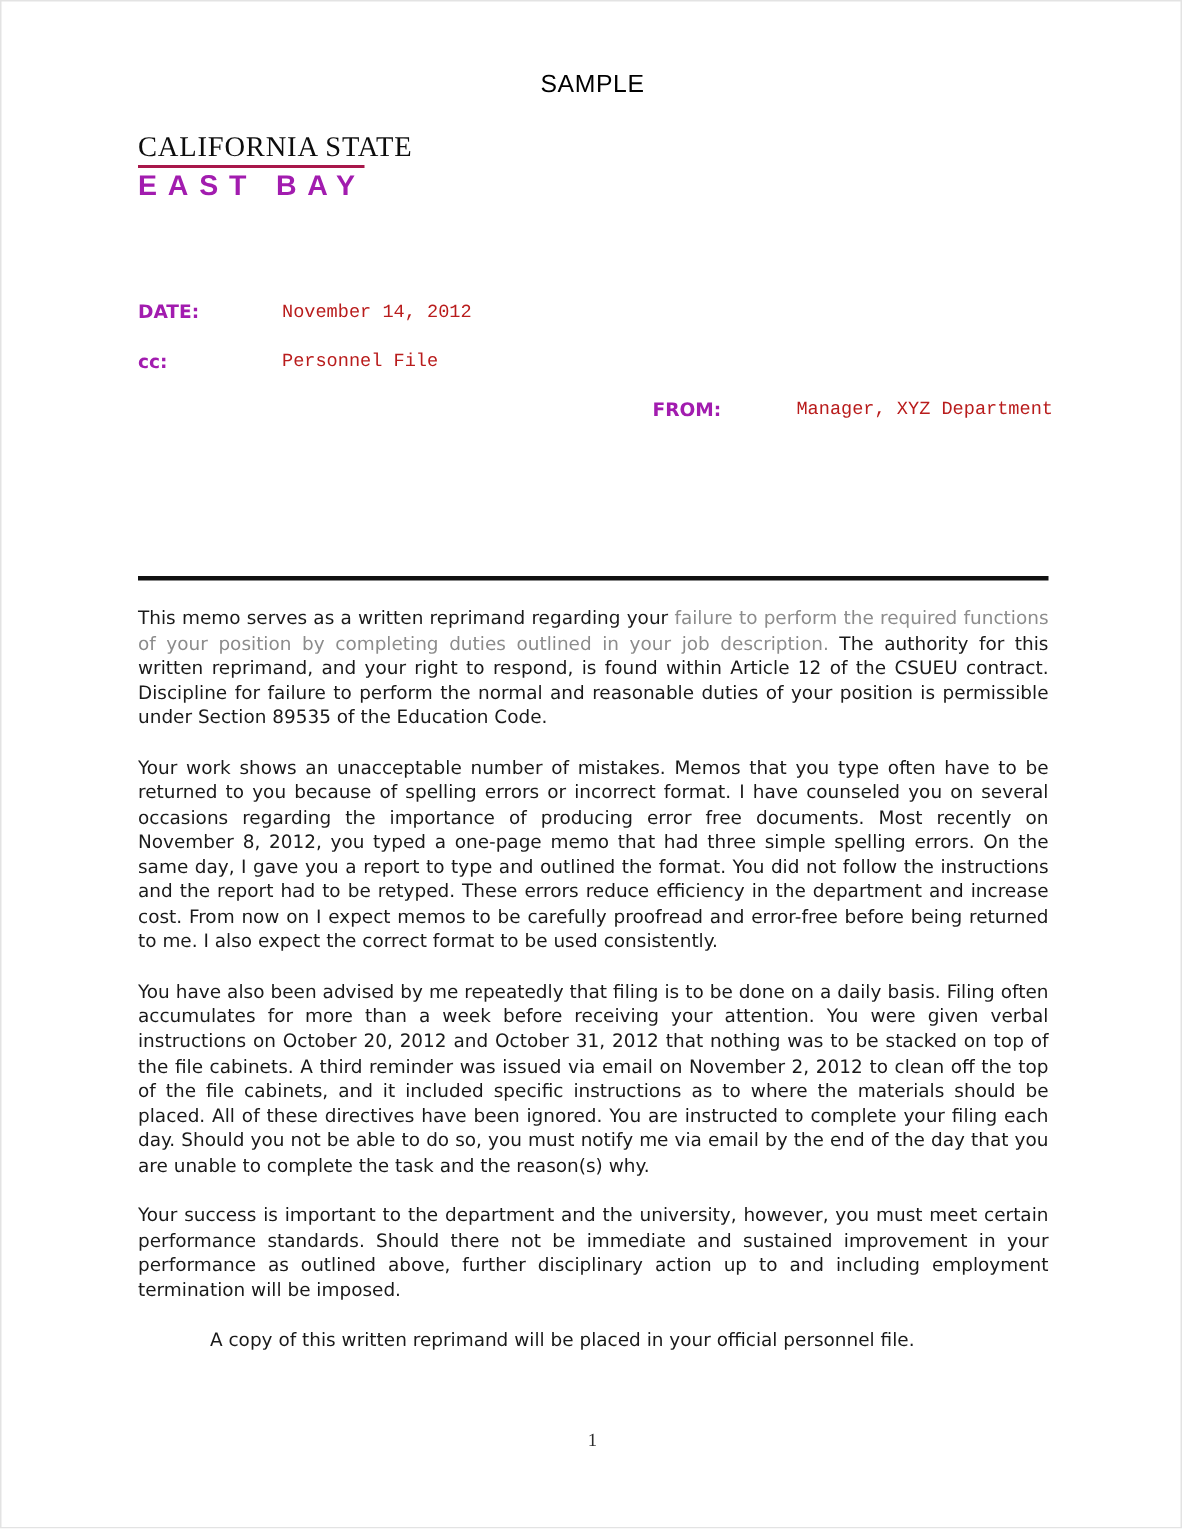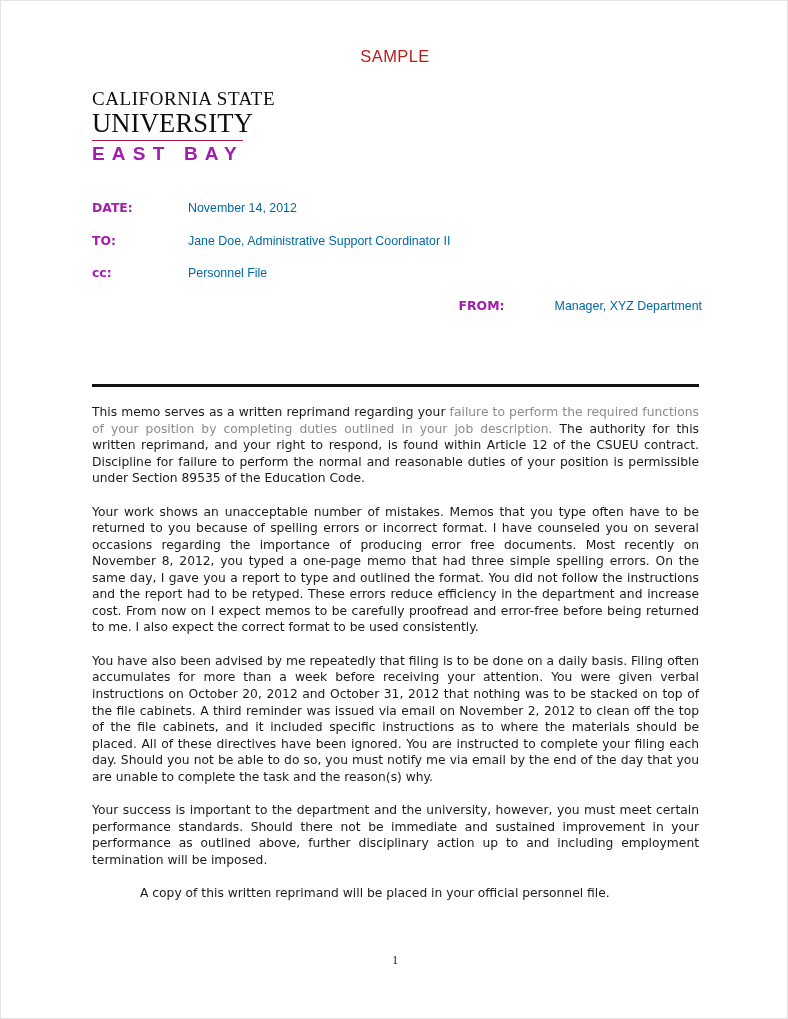--- a/index.html
+++ b/index.html
@@ -22,21 +22,21 @@
   .sample-header {
     position: absolute;
     top: 46px;
     left: 0;
     width: 788px;
     text-align: center;
     font-family: "Liberation Sans", sans-serif;
     font-size: 16.5px;
     font-weight: 400;
     letter-spacing: 0.4px;
-    color: #b91c1c;
+    color: #000000;
   }
 
   
   .logo {
     position: absolute;
     top: 88px;
     left: 91px;
     width: 200px;
   }
   .logo-line1 {
@@ -89,23 +89,23 @@
   .memo-label {
     width: 96px;
     flex: 0 0 96px;
     font-family: "DejaVu Sans", sans-serif;
     font-size: 12.4px;
     font-weight: bold;
     color: #a21caf;
     line-height: 1.35;
   }
   .memo-value {
-    font-family: Liberation Sans, sans-serif;
+    font-family: Liberation Mono, monospace;
     font-size: 12.4px;
-    color: #0369a1;
+    color: #b91c1c;
     line-height: 1.35;
   }
   .memo-value .sub-line { display: block; }
 
   
   .divider {
     position: absolute;
     top: 383px;
     left: 91px;
     width: 607px;
@@ -145,36 +145,31 @@
 </style>
 </head>
 <body>
 
 <div class="page">
 
   <div class="sample-header">SAMPLE</div>
 
   <div class="logo">
     <div class="logo-line1">CALIFORNIA STATE</div>
-    <div class="logo-line2">UNIVERSITY</div>
     <div class="logo-rule"></div>
     <div class="logo-line3">EAST BAY</div>
   </div>
 
   <div class="memo-fields">
 
     <div class="memo-row">
       <div class="memo-label">DATE:</div>
       <div class="memo-value">November 14, 2012</div>
     </div>
 
-    <div class="memo-row">
-      <div class="memo-label">TO:</div>
-      <div class="memo-value">Jane Doe, Administrative Support Coordinator II</div>
-    </div>
 
     <div class="memo-row">
       <div class="memo-label">cc:</div>
       <div class="memo-value">Personnel File</div>
     </div>
 
     <div class="memo-row tight">
       <div class="memo-label">FROM:</div>
       <div class="memo-value">
         <span class="sub-line">Manager, XYZ Department</span>

